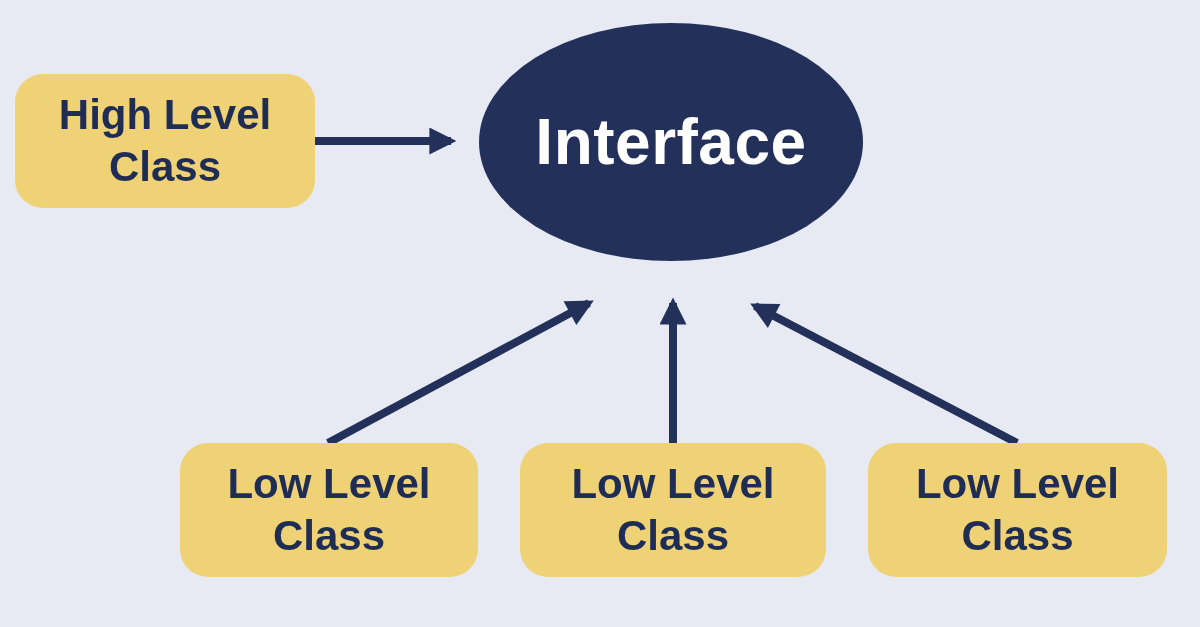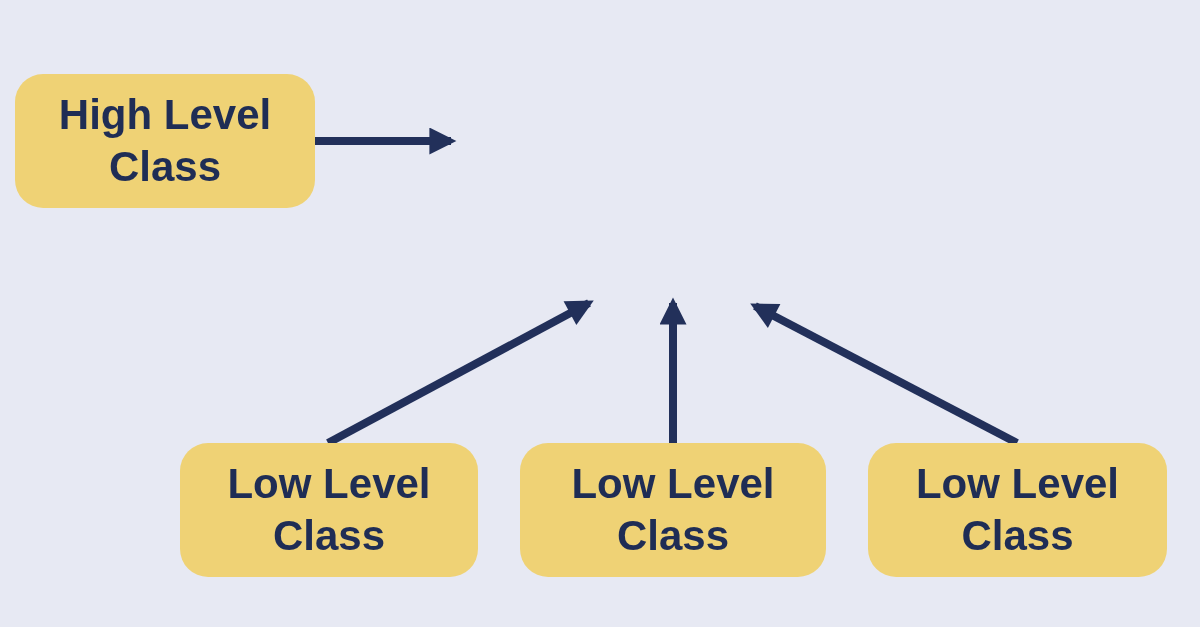--- a/index.html
+++ b/index.html
@@ -72,20 +72,23 @@
       <marker id="arrowhead" viewBox="0 0 10 10" refX="8" refY="5" markerUnits="userSpaceOnUse" markerWidth="30" markerHeight="27" orient="auto">
         <path d="M0,0 L10,5 L0,10 z" fill="currentColor"></path>
       </marker>
     </defs>
     <line x1="315" y1="141" x2="451" y2="141" stroke="currentColor" stroke-width="8" marker-end="url(#arrowhead)"></line>
     <line x1="328" y1="443" x2="589" y2="303" stroke="currentColor" stroke-width="8" marker-end="url(#arrowhead)"></line>
     <line x1="673" y1="443" x2="673" y2="303" stroke="currentColor" stroke-width="8" marker-end="url(#arrowhead)"></line>
     <line x1="1017" y1="443" x2="755" y2="306" stroke="currentColor" stroke-width="8" marker-end="url(#arrowhead)"></line>
   </svg>
 
+  <div class="node node-ellipse">
+    <span class="node-label">Interface</span>
+  </div>
 
   <div class="node node-box node-high">
     <span class="node-label">High Level Class</span>
   </div>
 
   <div class="node node-box node-low-1">
     <span class="node-label">Low Level Class</span>
   </div>
 
   <div class="node node-box node-low-2">

